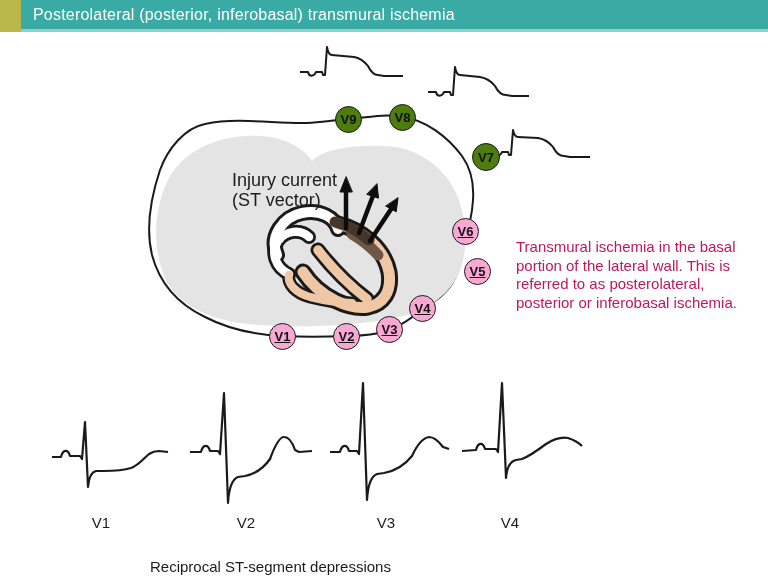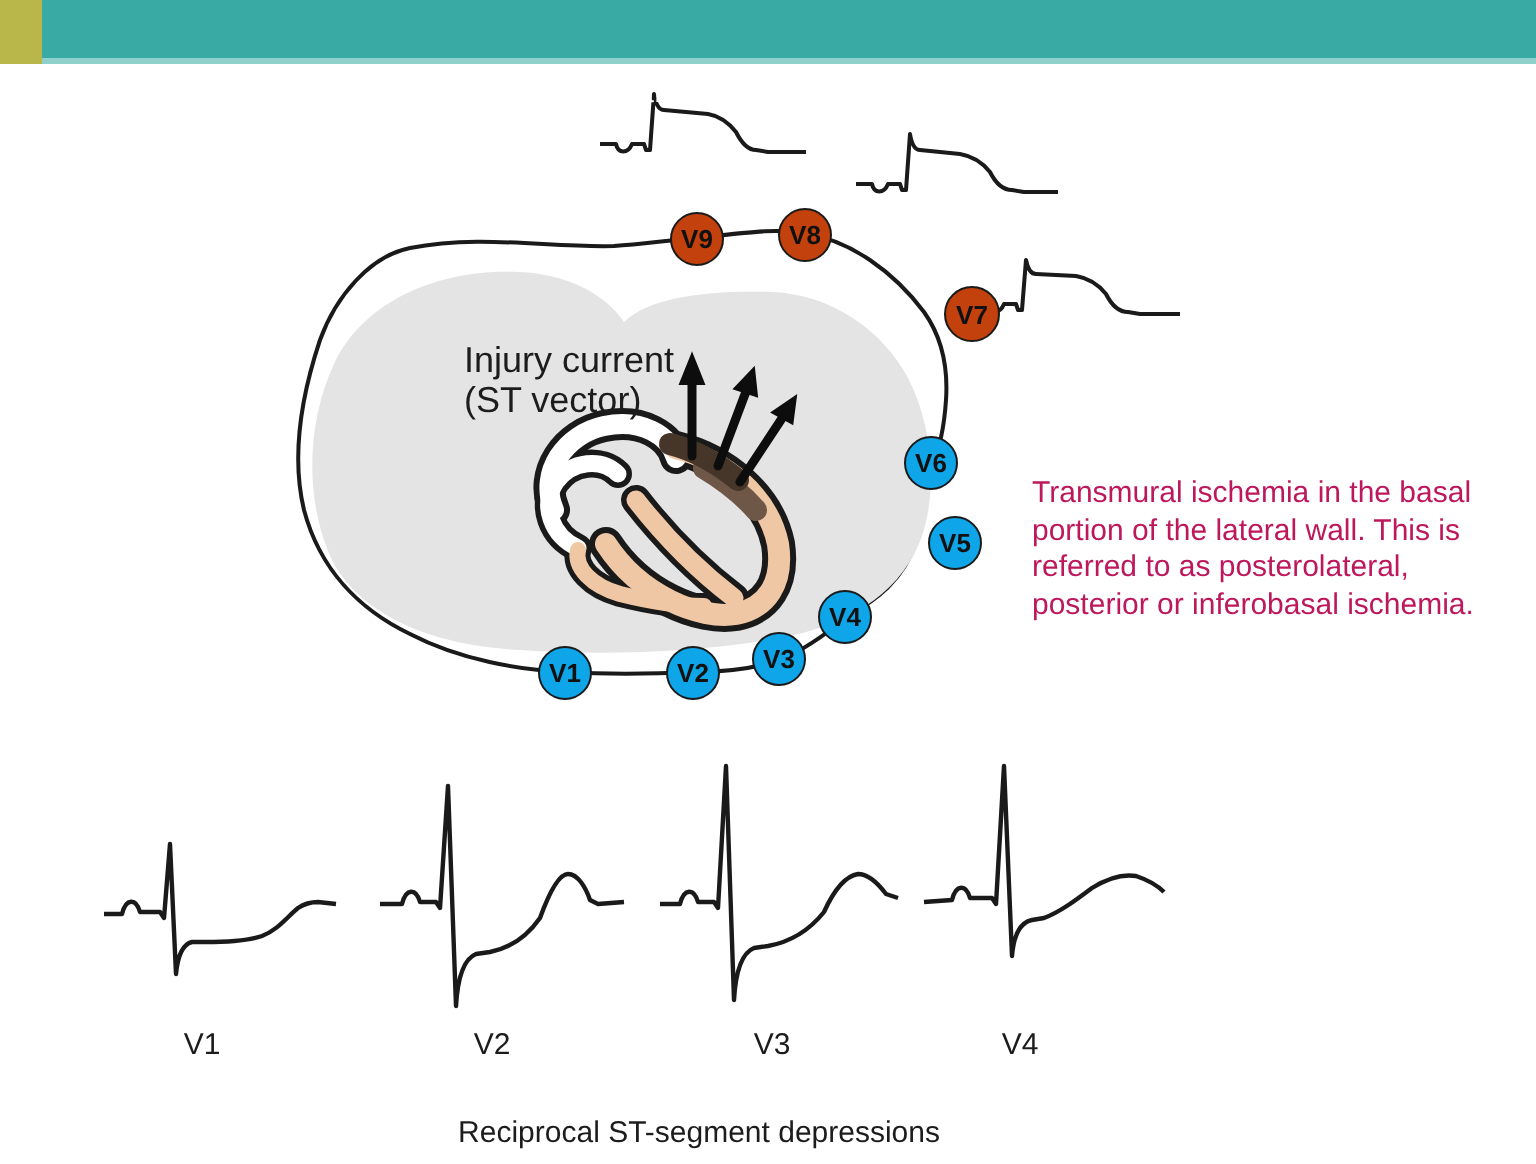--- a/index.html
+++ b/index.html
@@ -5,37 +5,37 @@
   html,body{margin:0;padding:0;}
   body{
     width:768px;height:582px;position:relative;overflow:hidden;
     background:#ffffff;font-family:"Liberation Sans",sans-serif;
   }
   .header-bar{position:absolute;top:0;left:0;width:768px;height:29px;
     background:#3aaaa5;border-bottom:3px solid #8fd0cc;z-index:4;}
   .header-accent{position:absolute;top:0;left:0;width:21px;height:32px;
     background:#b9b74a;z-index:5;}
   .header-title{position:absolute;left:33px;top:0;height:29px;line-height:29px;
-    color:#ffffff;font-size:16px;font-weight:500;letter-spacing:.2px;z-index:6;margin-top:32px;}
+    color:#ffffff;font-size:16px;font-weight:500;letter-spacing:.2px;z-index:6;}
   .diagram-svg{position:absolute;left:0;top:0;z-index:1;}
   .el{position:absolute;width:27px;height:27px;box-sizing:border-box;
     border:1.6px solid #1a1a1a;border-radius:50%;display:flex;align-items:center;
     justify-content:center;font-size:13px;font-weight:bold;color:#111;z-index:5;}
-  .el.yellow{background:#c2410c;}
-  .el.blue{background:#0ea5e9;}
+  .el.yellow{background:#4d7c0f;}
+  .el.blue{background:#f9a8d4;text-decoration:underline;}
   .el.big{width:28px;height:28px;margin-left:24px;}
   .injury-label{position:absolute;left:232px;top:170px;font-size:18px;
     line-height:20px;color:#1c1c1c;white-space:pre;z-index:3;}
   .side-note{position:absolute;left:516px;top:238px;font-size:15px;
     line-height:18.5px;color:#be185d;white-space:pre;z-index:3;}
   .lead-label{position:absolute;top:514px;width:40px;text-align:center;
     font-size:15px;color:#1c1c1c;z-index:3;}
   .lead-label.l1{left:81px;}  .lead-label.l2{left:226px;}
   .lead-label.l3{left:366px;} .lead-label.l4{left:490px;}
-  .caption{position:absolute;left:150px;top:558px;width:320px;text-align:right;
+  .caption{position:absolute;left:150px;top:558px;width:320px;text-align:left;
     font-size:15px;color:#1c1c1c;z-index:3;}
 </style>
 </head>
 <body>
 
 <div class="header-bar"></div>
 <div class="header-accent"></div>
 <div class="header-title">Posterolateral (posterior, inferobasal) transmural ischemia</div>
 
 <svg class="diagram-svg" width="768" height="582" viewBox="0 0 768 582">

